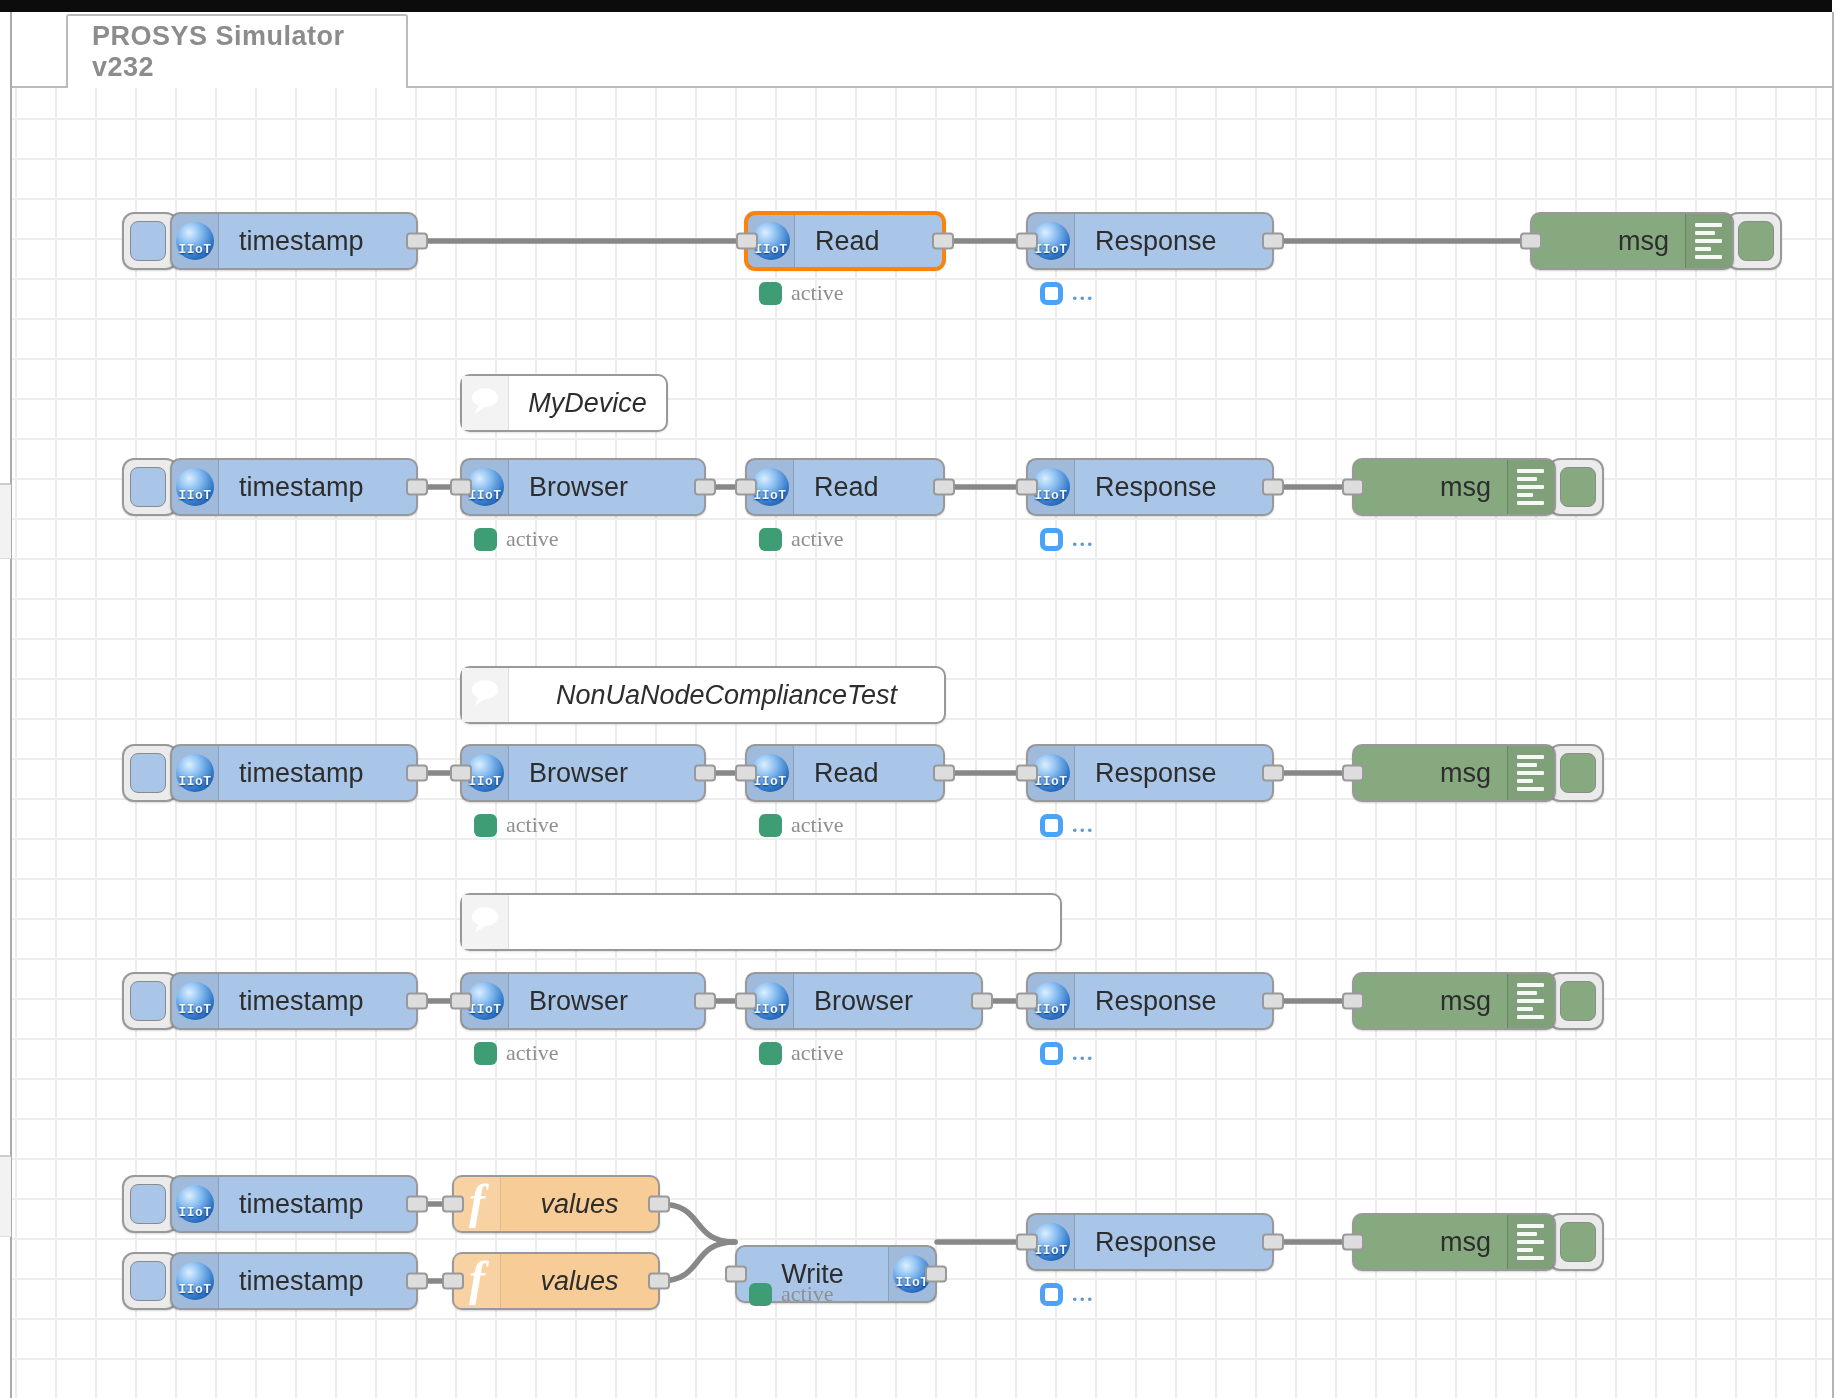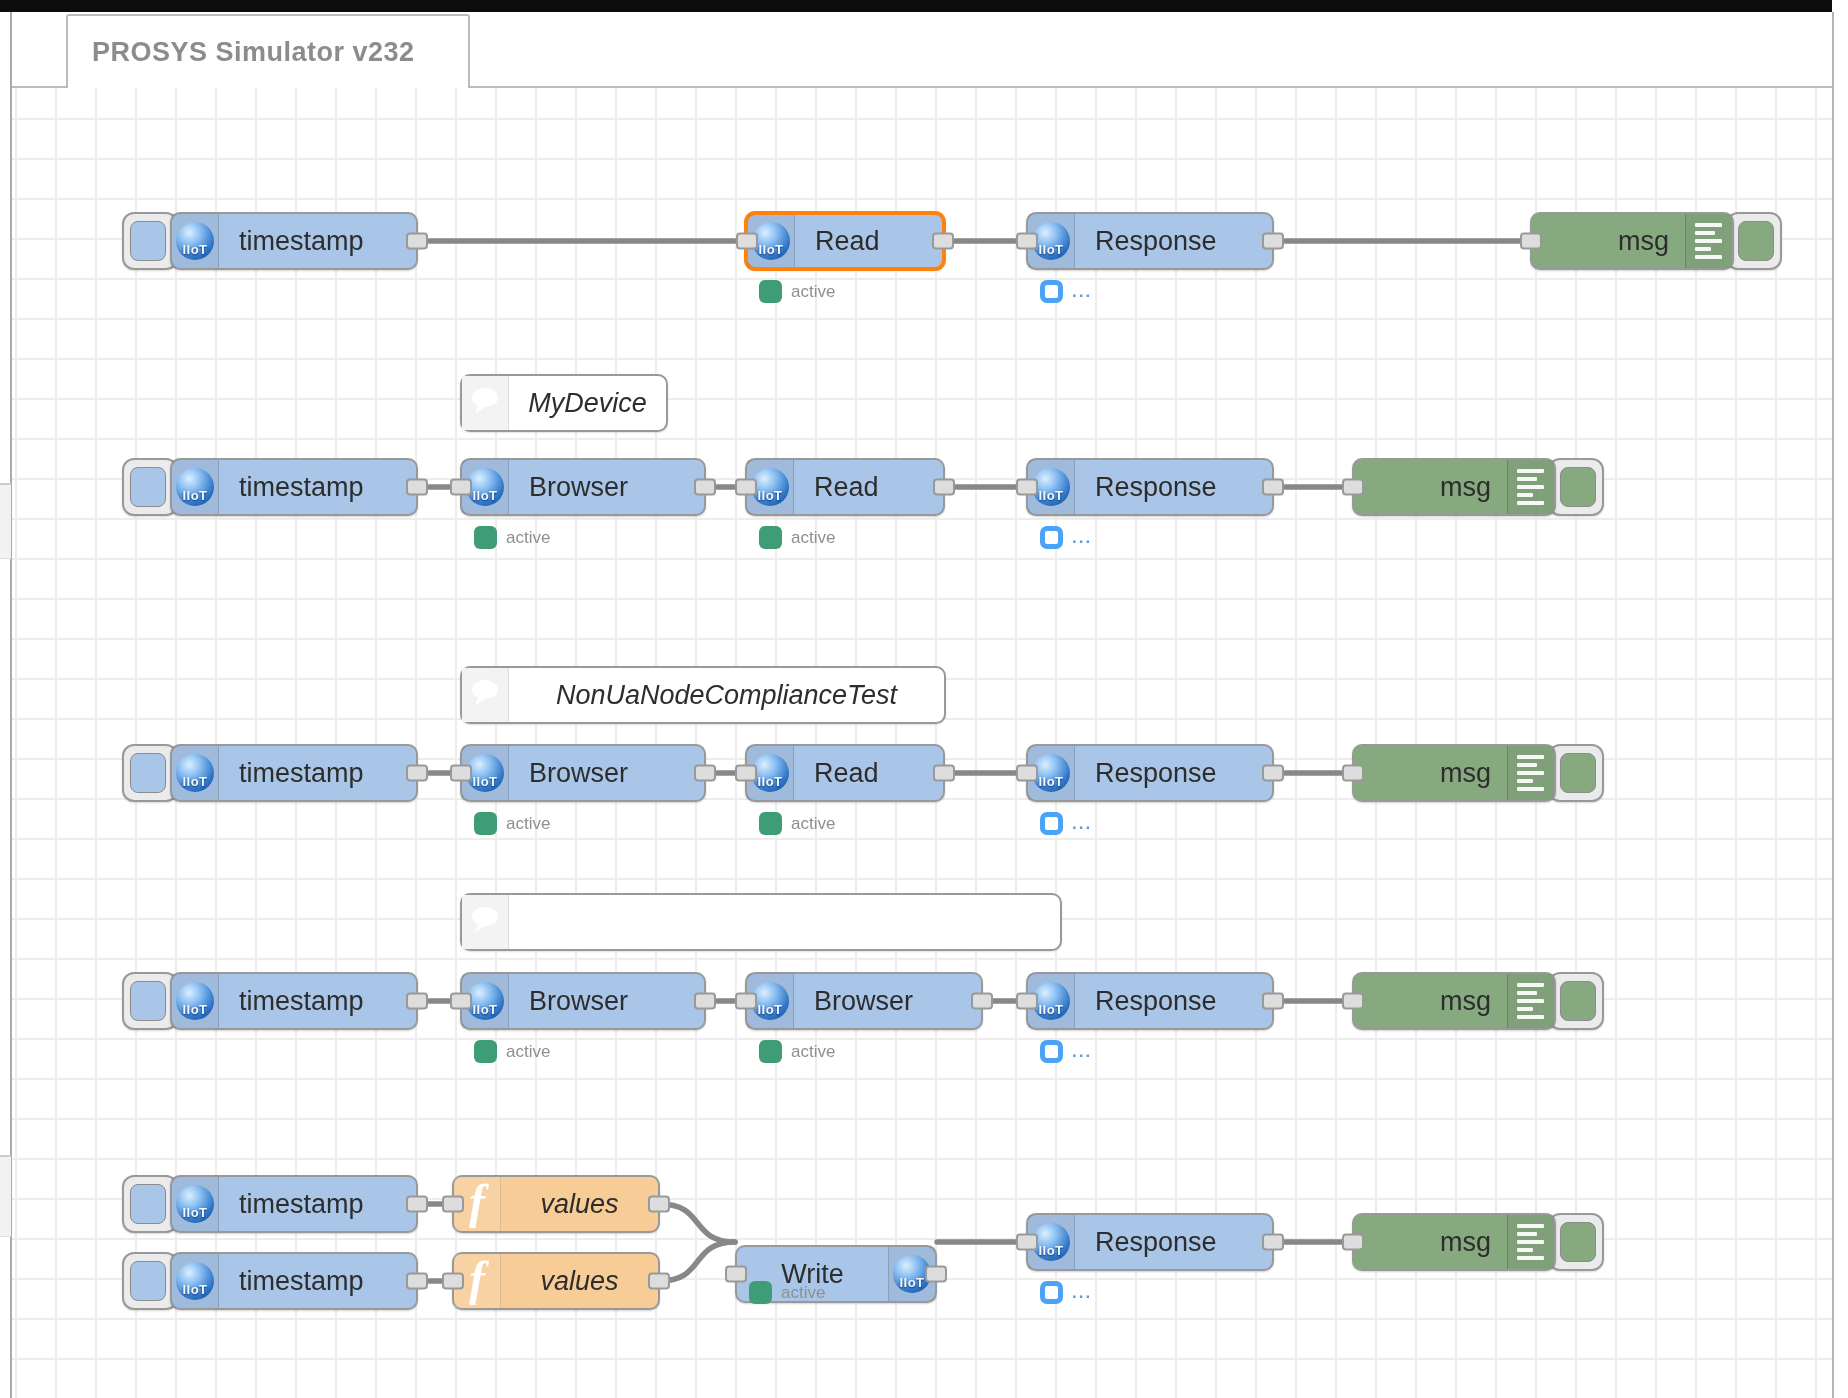--- a/index.html
+++ b/index.html
@@ -4,21 +4,21 @@
 <style>
   html,body{margin:0;padding:0;background:#fff;}
   #stage{position:relative;width:1848px;height:1398px;overflow:hidden;
          font-family:"Liberation Sans","DejaVu Sans",sans-serif;background:#fff;}
   
   .topbar{position:absolute;left:0;top:0;width:1832px;height:12px;background:#0c0c0c;}
   .left-strip{position:absolute;left:0;top:12px;width:12px;height:1386px;background:#fff;border-right:2px solid #aaa;box-sizing:border-box;}
   .left-block{position:absolute;left:0;width:11px;background:#f2f2f2;border-top:2px solid #ccc;border-bottom:1px solid #ddd;box-sizing:border-box;}
   .right-strip{position:absolute;left:1832px;top:12px;width:16px;height:1386px;background:#fff;border-left:2px solid #b4b4b4;box-sizing:border-box;}
   .workspace-line{position:absolute;left:12px;top:86px;width:1820px;height:2px;background:#bbb;}
-  .tab{position:absolute;left:66px;top:14px;width:404px;height:74px;background:#fff;
+  .tab{position:absolute;left:66px;top:14px;width:342px;height:74px;background:#fff;
        border:2px solid #bbb;border-bottom:none;border-radius:3px 3px 0 0;box-sizing:border-box;z-index:4;
        display:flex;align-items:center;padding-left:24px;}
   .tab span{font-size:27px;font-weight:bold;color:#8c8c8c;letter-spacing:0.5px;}
   .canvas{position:absolute;left:12px;top:88px;width:1820px;height:1310px;background:#fff;
     background-image:linear-gradient(to right,#ededed 2px,transparent 2px),
                      linear-gradient(to bottom,#ededed 2px,transparent 2px);
     background-size:40px 40px;background-position:3px 30px;}
   
   #wires{position:absolute;left:0;top:0;width:1848px;height:1398px;z-index:2;pointer-events:none;}
   
@@ -36,37 +36,37 @@
   .white .iconreg.l{background:#f3f3f3;border-right:1px solid #ddd;}
   .green .iconreg.r{background:rgba(0,0,0,0.05);border-left:1px solid rgba(0,0,0,0.18);}
   .nlabel{flex:1;display:flex;align-items:center;font-size:27px;color:#2d2d2d;white-space:nowrap;overflow:hidden;}
   .nlabel.left{padding-left:20px;justify-content:flex-start;}
   .nlabel.center{justify-content:center;}
   .nlabel.right{justify-content:flex-end;padding-right:16px;}
   .nlabel.italic{font-style:italic;}
   .iiot-ball{position:absolute;left:50%;top:50%;transform:translate(-50%,-50%);width:38px;height:38px;border-radius:50%;
     background:radial-gradient(circle at 35% 28%, #dcefff 0%, #8cc0f2 30%, #2f76c8 68%, #123f86 100%);
     display:flex;align-items:flex-end;justify-content:center;}
-  .iiot-ball b{font-size:13px;line-height:14px;color:#f2f8ff;font-weight:bold;padding-bottom:3px;text-shadow:0 1px 2px #08306b;letter-spacing:0.5px;}
+  .iiot-ball b{font-size:13px;line-height:14px;color:#f2f8ff;font-weight:bold;padding-bottom:3px;text-shadow:0 1px 2px #08306b;letter-spacing:0.5px;font-family:Liberation Mono, monospace;}
   .f-glyph{position:absolute;left:50%;top:50%;transform:translate(-50%,-54%);
     font-family:"Liberation Serif","DejaVu Serif",serif;font-style:italic;font-size:48px;color:#fff;font-weight:bold;}
   .dbg-bars{position:absolute;left:9px;top:50%;transform:translateY(-50%);display:flex;flex-direction:column;gap:4px;}
   .dbg-bars i{display:block;height:4px;background:rgba(255,255,255,0.92);border-radius:1px;}
   .port{position:absolute;width:22px;height:17px;background:#ddd;border:2px solid #999;border-radius:4px;box-sizing:border-box;top:50%;transform:translateY(-50%);z-index:6;}
   .port.in{left:-12px;}
   .port.out{right:-12px;}
   .pill{position:absolute;height:58px;width:56px;background:#ebebeb;border:2px solid #999;border-radius:12px;box-sizing:border-box;z-index:1;box-shadow:0 1px 2px rgba(0,0,0,0.15);}
   .pill .inner{position:absolute;top:7px;width:36px;height:40px;border:1px solid #8b8b8b;border-radius:8px;box-sizing:border-box;}
   .pill.l .inner{left:6px;background:#a9c6e9;}
   .pill.r .inner{right:6px;background:#87a980;}
   .status{position:absolute;display:flex;align-items:center;z-index:3;}
   .status .sq{width:23px;height:23px;border-radius:6px;margin-right:9px;box-sizing:border-box;}
   .status.active .sq{background:#3f9d75;}
   .status.dots .sq{background:#fff;border:5px solid #4ca2f4;border-radius:7px;}
-  .status .slabel{font-size:17px;color:#8f8f8f;}
+  .status .slabel{font-size:22px;color:#8f8f8f;font-family:Liberation Serif, serif;}
   .status.dots .slabel{color:#5f9bd6;font-weight:bold;letter-spacing:2px;}
   .bubble{position:absolute;left:50%;top:50%;transform:translate(-50%,-55%);width:30px;height:28px;}
 </style>
 </head>
 <body>
 
 <div id="stage">
   <div class="topbar"></div>
   <div class="left-strip"></div>
   <div class="right-strip"></div>

